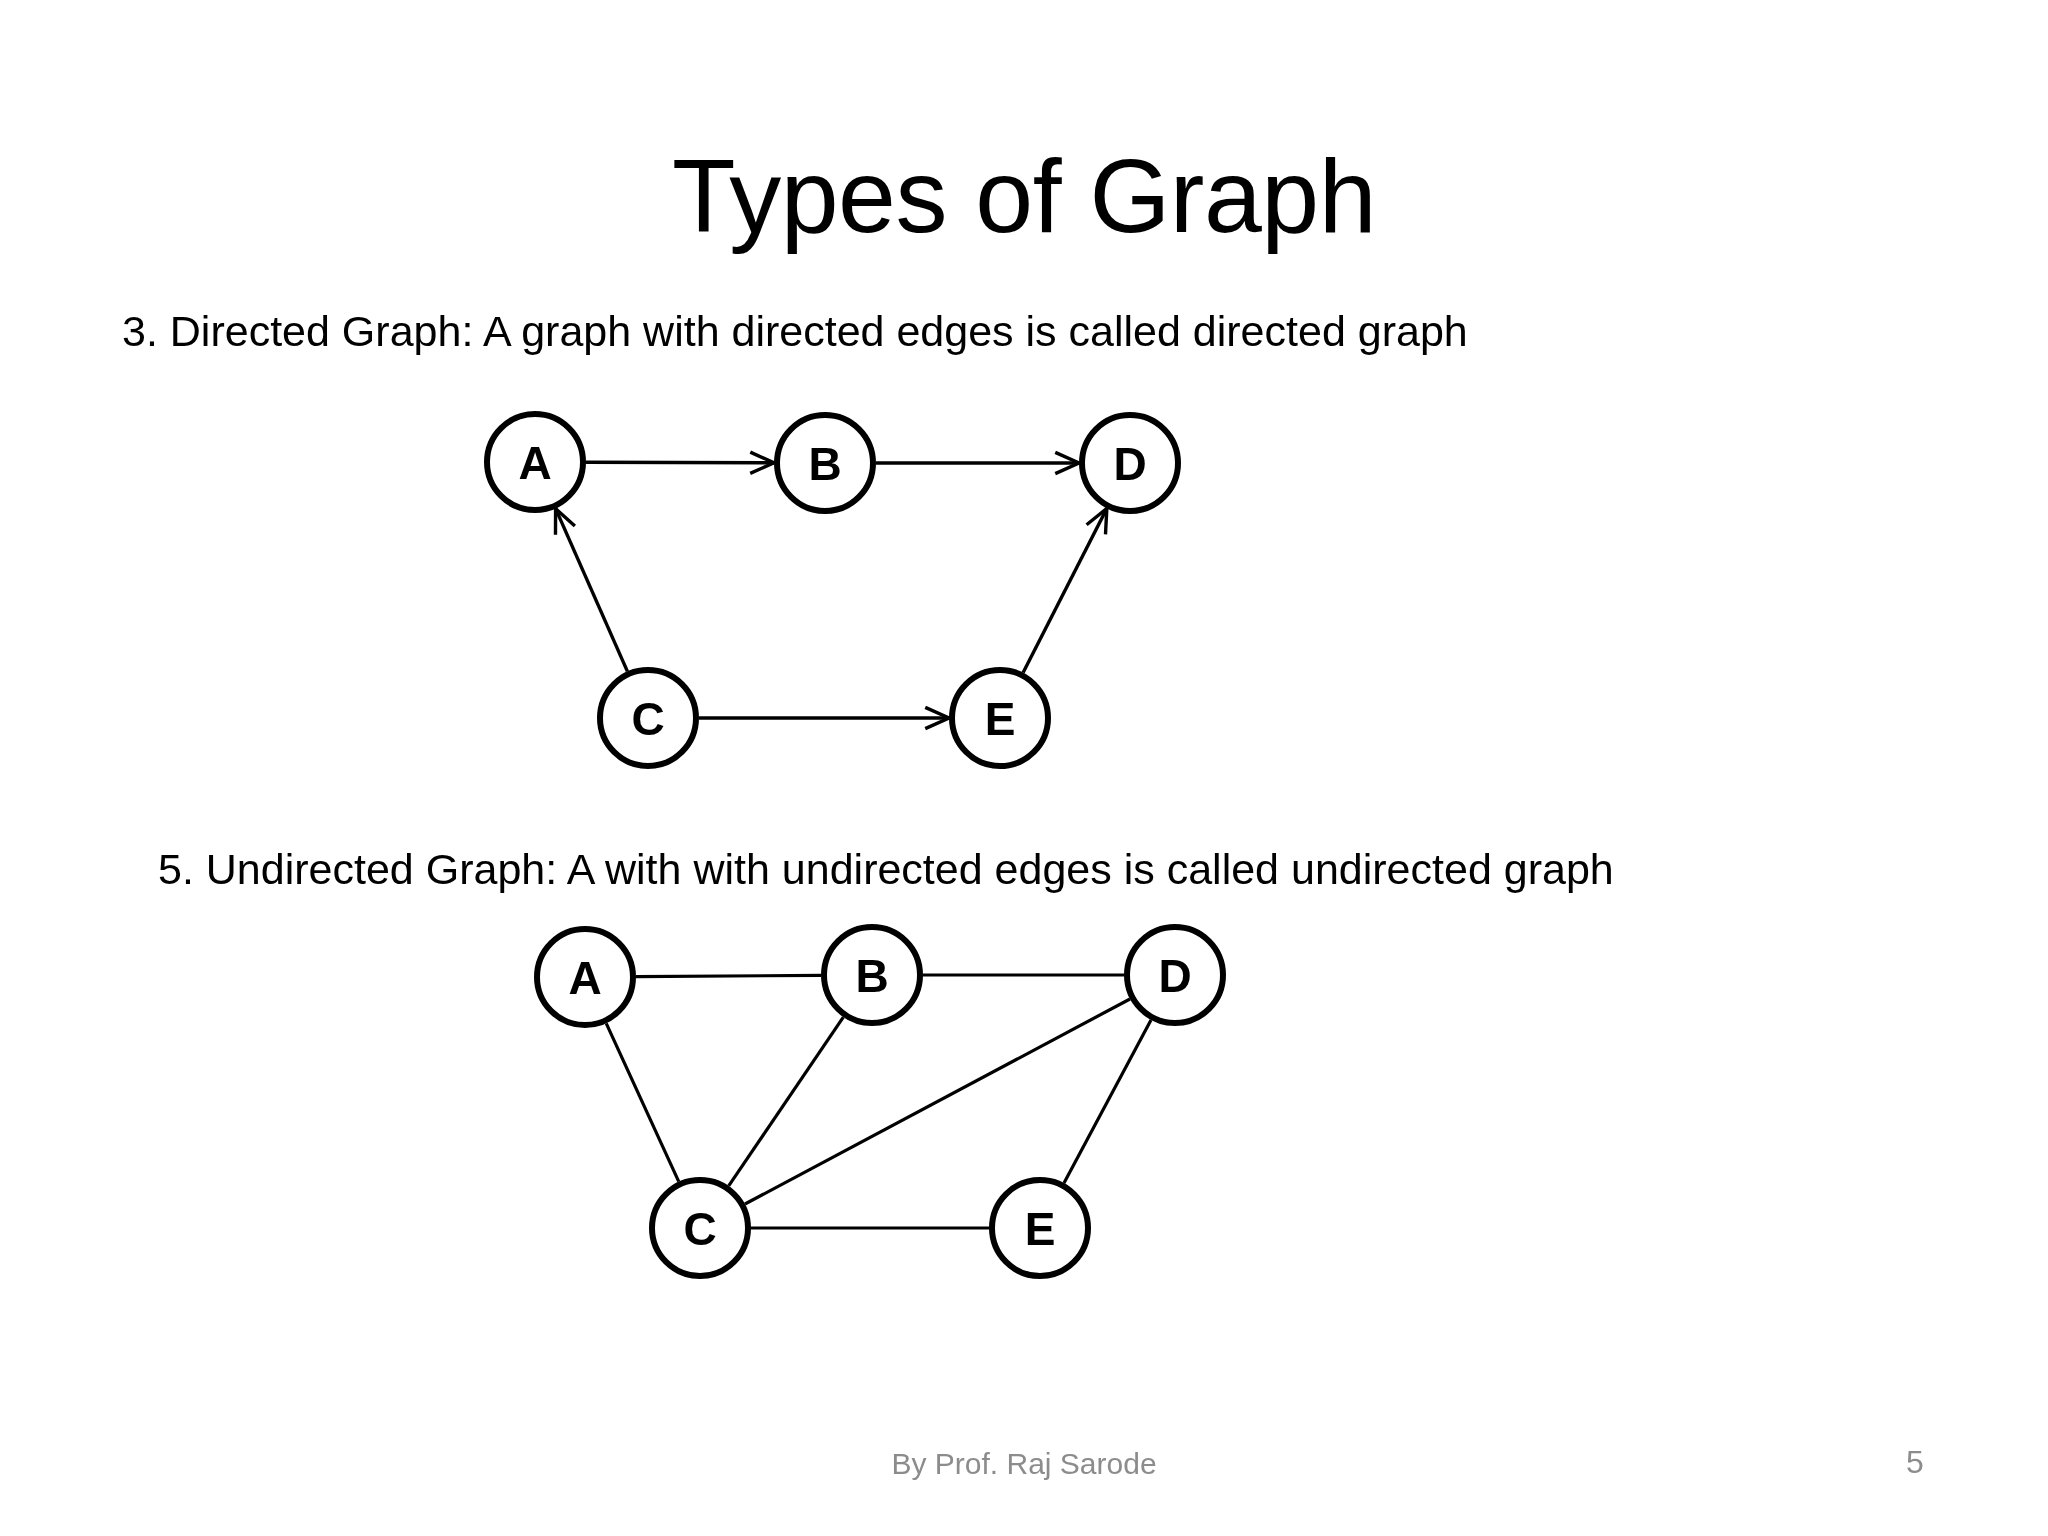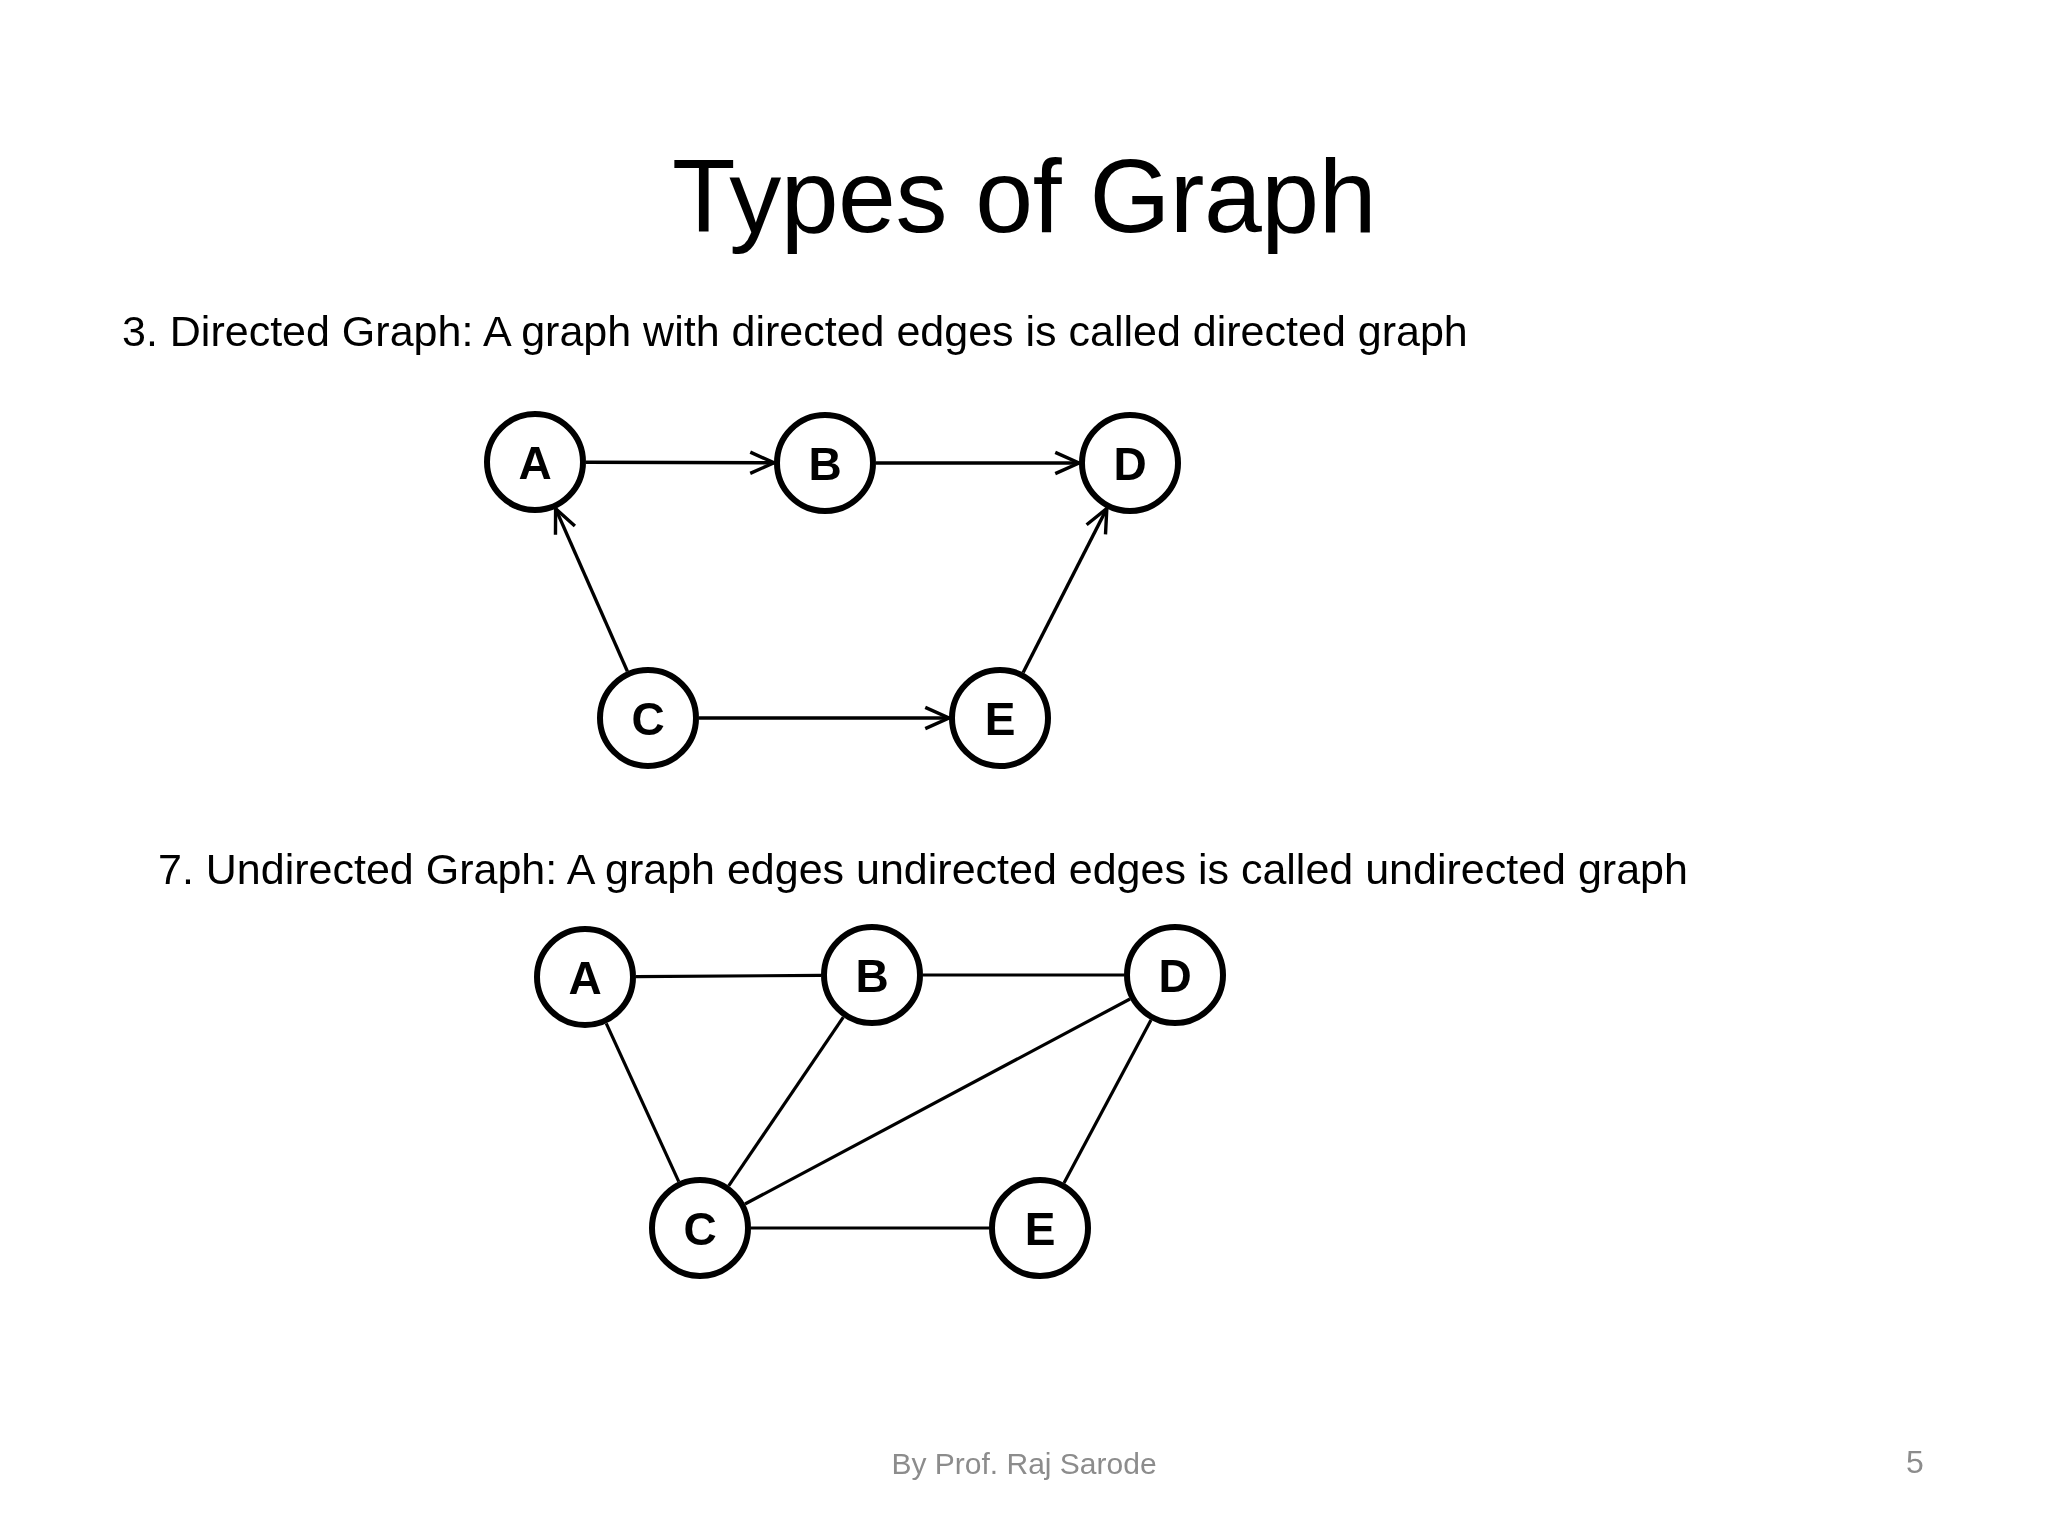--- a/index.html
+++ b/index.html
@@ -125,21 +125,21 @@
 
 <div id="slide">
 
   <h1 id="slide-title">Types of Graph</h1>
 
   <div class="body-line" id="line-directed">
     <span class="lead">3. Directed Graph:</span><span> A graph with directed edges is called directed graph</span>
   </div>
 
   <div class="body-line" id="line-undirected">
-    <span class="lead">7. Undirected Graph:</span><span> A graph edges undirected edges is called undirected graph</span>
+    <span class="lead">5. Undirected Graph:</span><span> A with with undirected edges is called undirected graph</span>
   </div>
 
   <div class="graph-figure" id="figure-directed">
     <svg class="graph-svg" id="graph-svg" width="2048" height="1536" viewBox="0 0 2048 1536" xmlns="http://www.w3.org/2000/svg">
       <g id="edges-layer">
           <line x1="585.9996967922402" y1="462.17586102342153" x2="774.0003032077598" y2="462.82413897657847" class="edge-line-directed"></line>
           <path d="M 750.2235742853597 473.34398506626565 L 774.0003032077598 462.82413897657847 L 750.296689518114 452.1405675675394" class="arrow-head" stroke-linecap="butt" stroke-linejoin="miter"></path>
           <line x1="876" y1="463" x2="1079" y2="463" class="edge-line-directed"></line>
           <path d="M 1055.25968755188 473.6017717795488 L 1079 463 L 1055.25968755188 452.3982282204512" class="arrow-head" stroke-linecap="butt" stroke-linejoin="miter"></path>
           <line x1="627.4053757503216" y1="671.3431521423215" x2="555.5946242496784" y2="508.6568478576785" class="edge-line-directed"></line>

